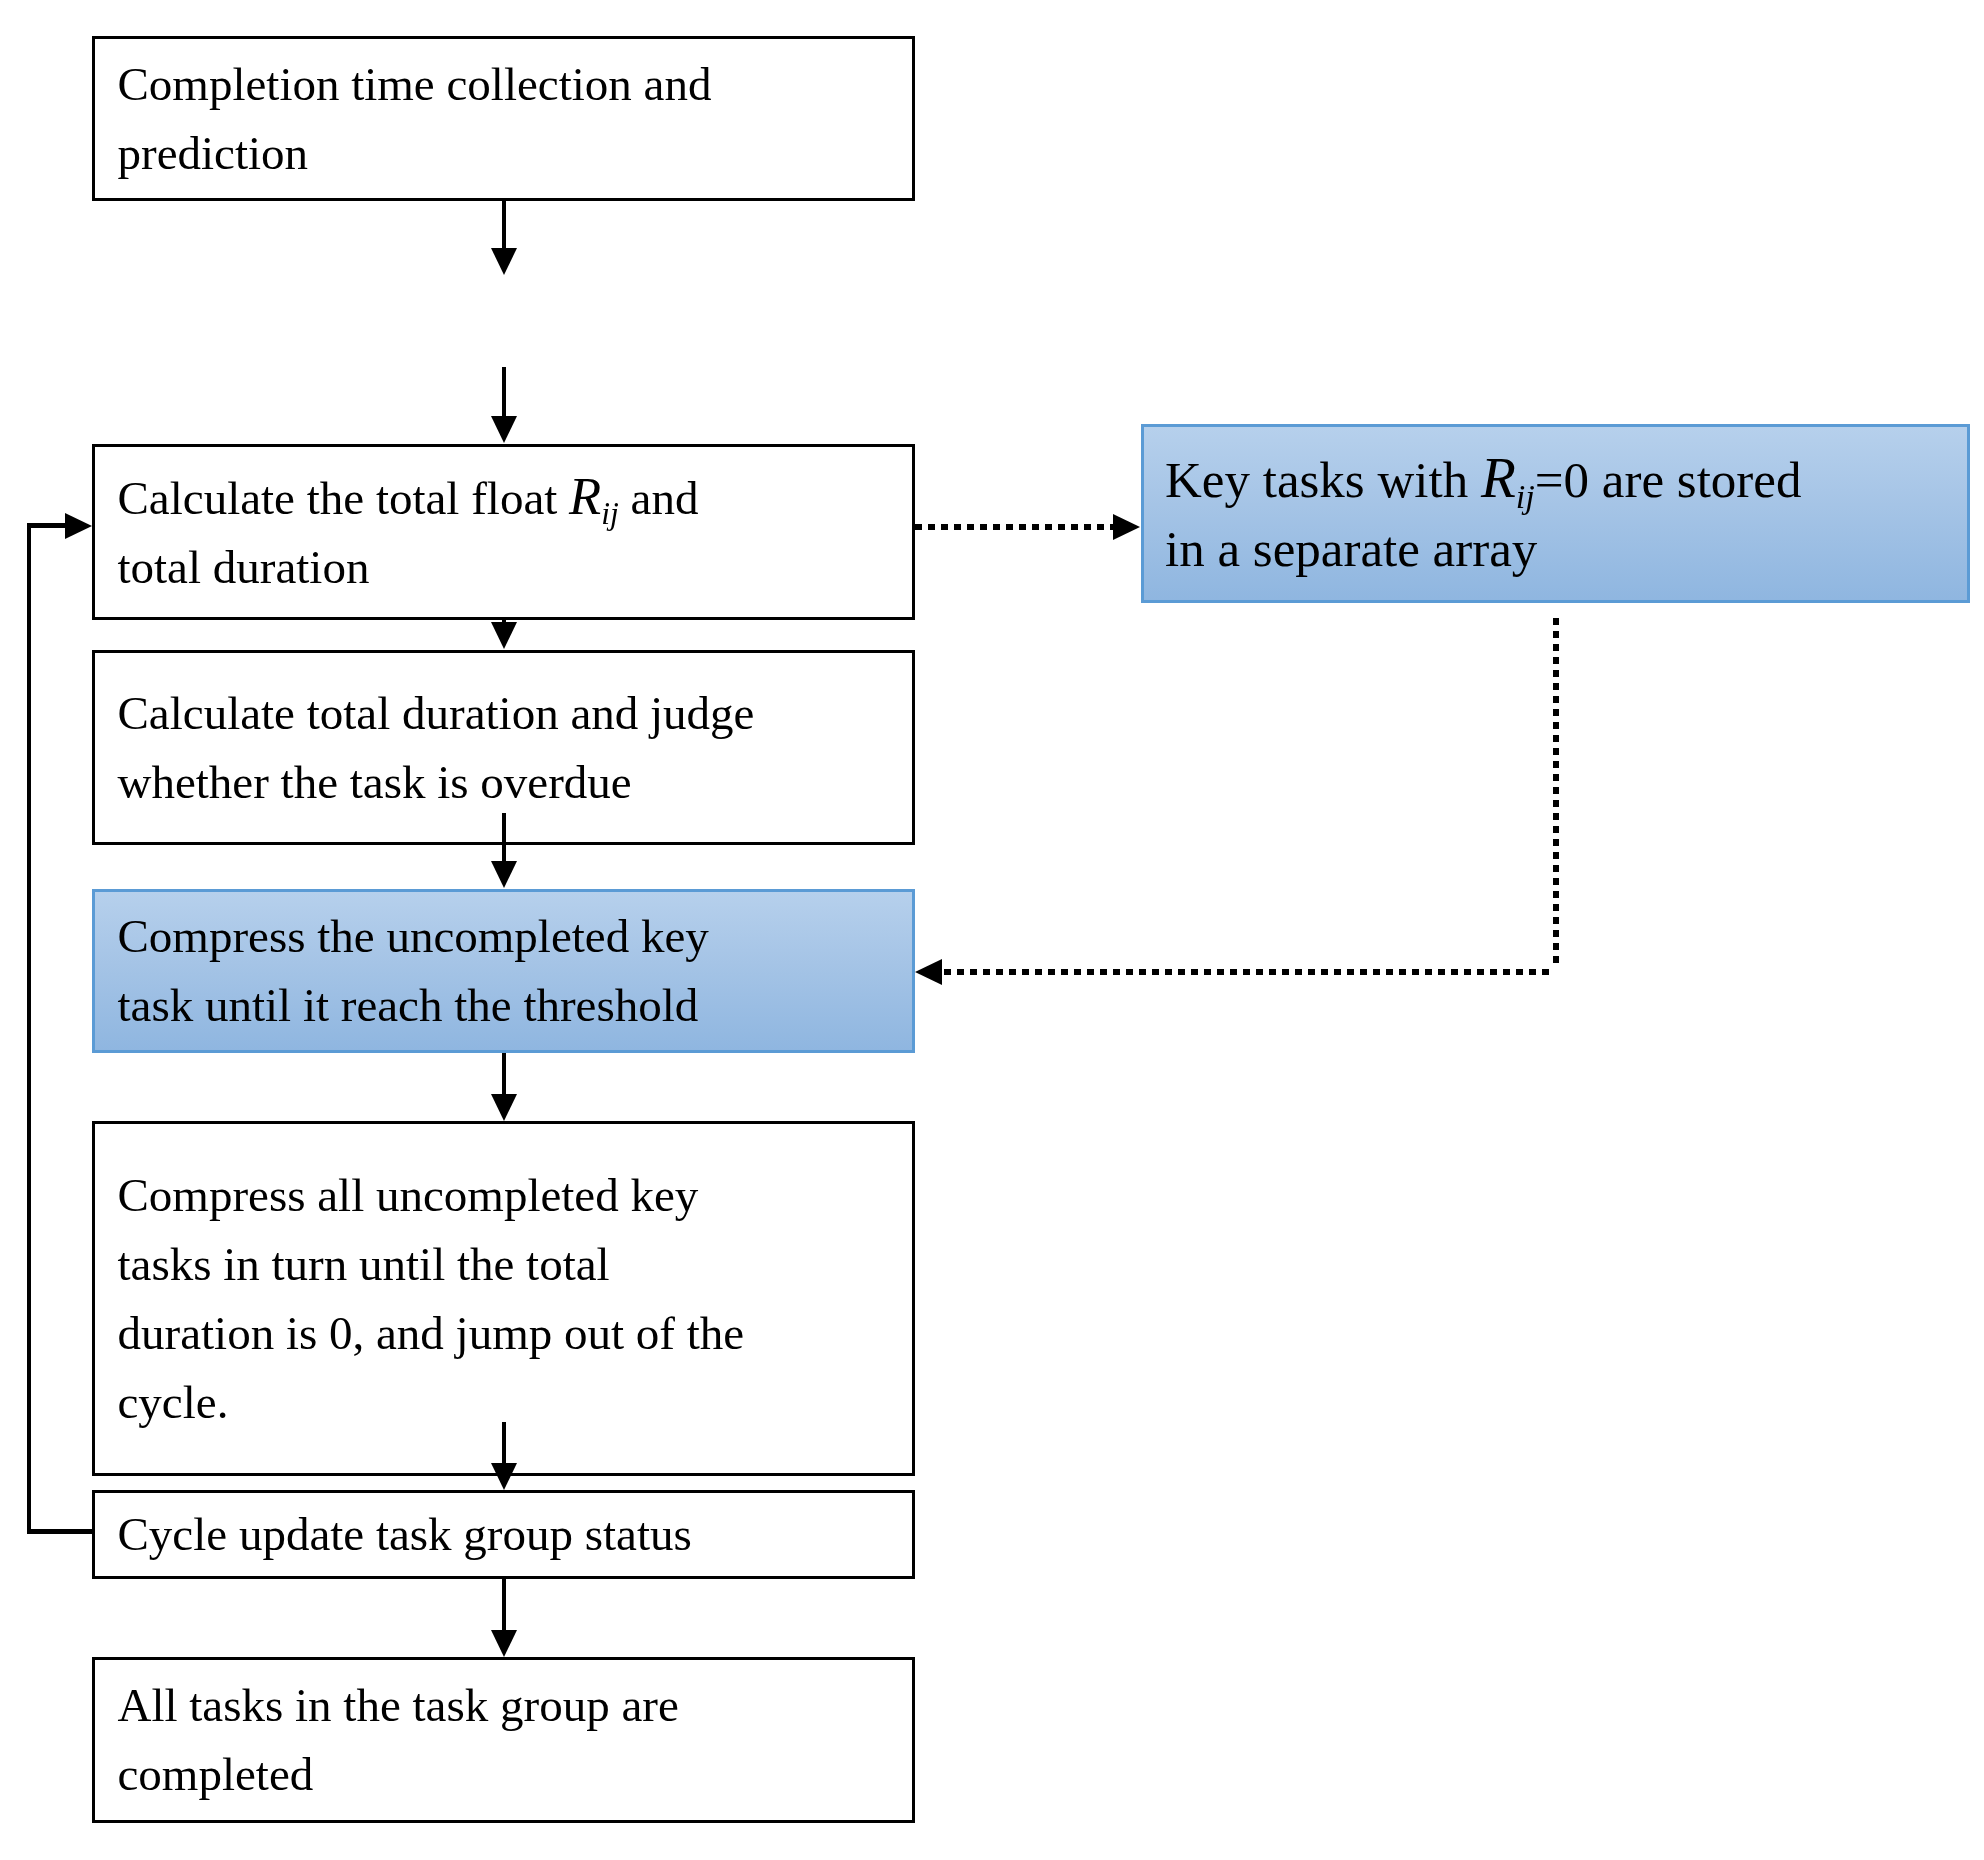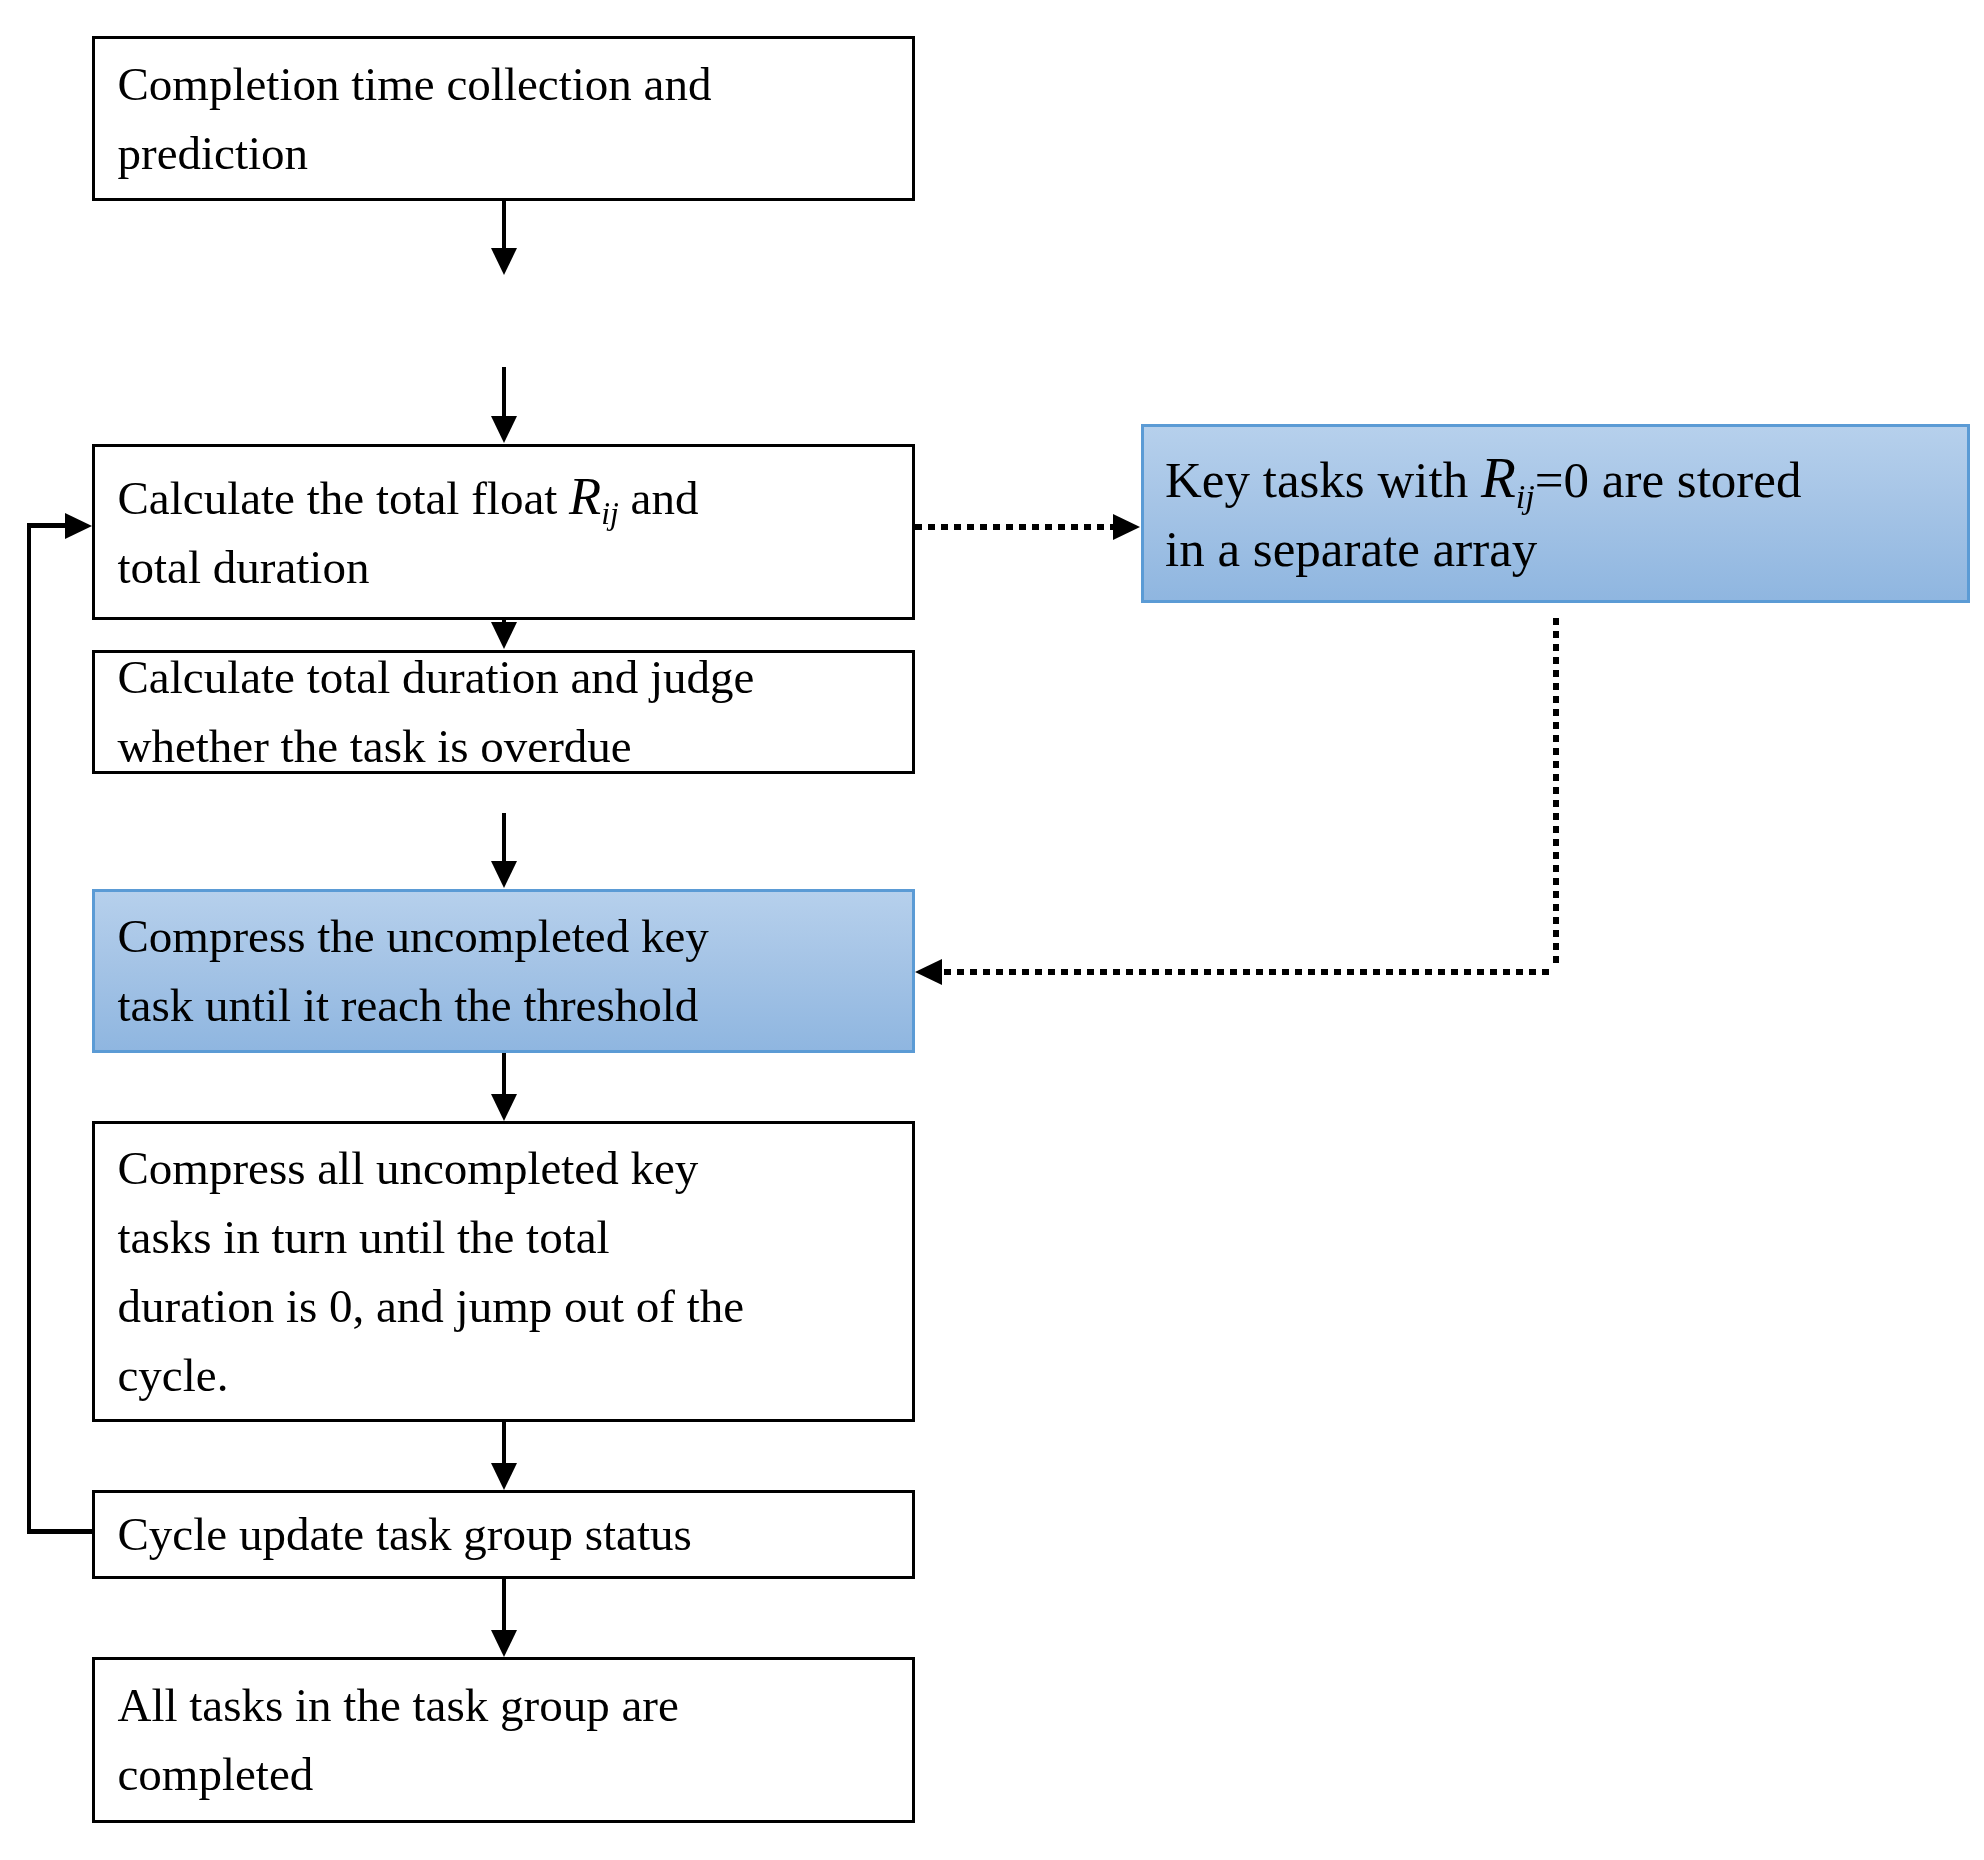--- a/index.html
+++ b/index.html
@@ -55,31 +55,31 @@
     <div class="txt">Completion time collection and
 prediction</div>
   </div>
 
 
   <div class="box" style="top:444px;height:176px;">
     <div class="line"><span>Calculate the total float </span><span class="fml"><span>R</span><sub>ij</sub></span><span> and</span></div>
     <div class="line">total duration</div>
   </div>
 
-  <div class="box" style="top:650px;height:124px;">
+  <div class="box" style="top:650px;height:195px;">
     <div class="txt">Calculate total duration and judge
 whether the task is overdue</div>
   </div>
 
   <div class="box hl" style="top:889px;height:164px;">
     <div class="txt">Compress the uncompleted key
 task until it reach the threshold</div>
   </div>
 
-  <div class="box" style="top:1121px;height:301px;">
+  <div class="box" style="top:1121px;height:355px;">
     <div class="txt">Compress all uncompleted key
 tasks in turn until the total
 duration is 0, and jump out of the
 cycle.</div>
   </div>
 
   <div class="box" style="top:1490px;height:89px;">
     <div class="txt">Cycle update task group status</div>
   </div>
 

